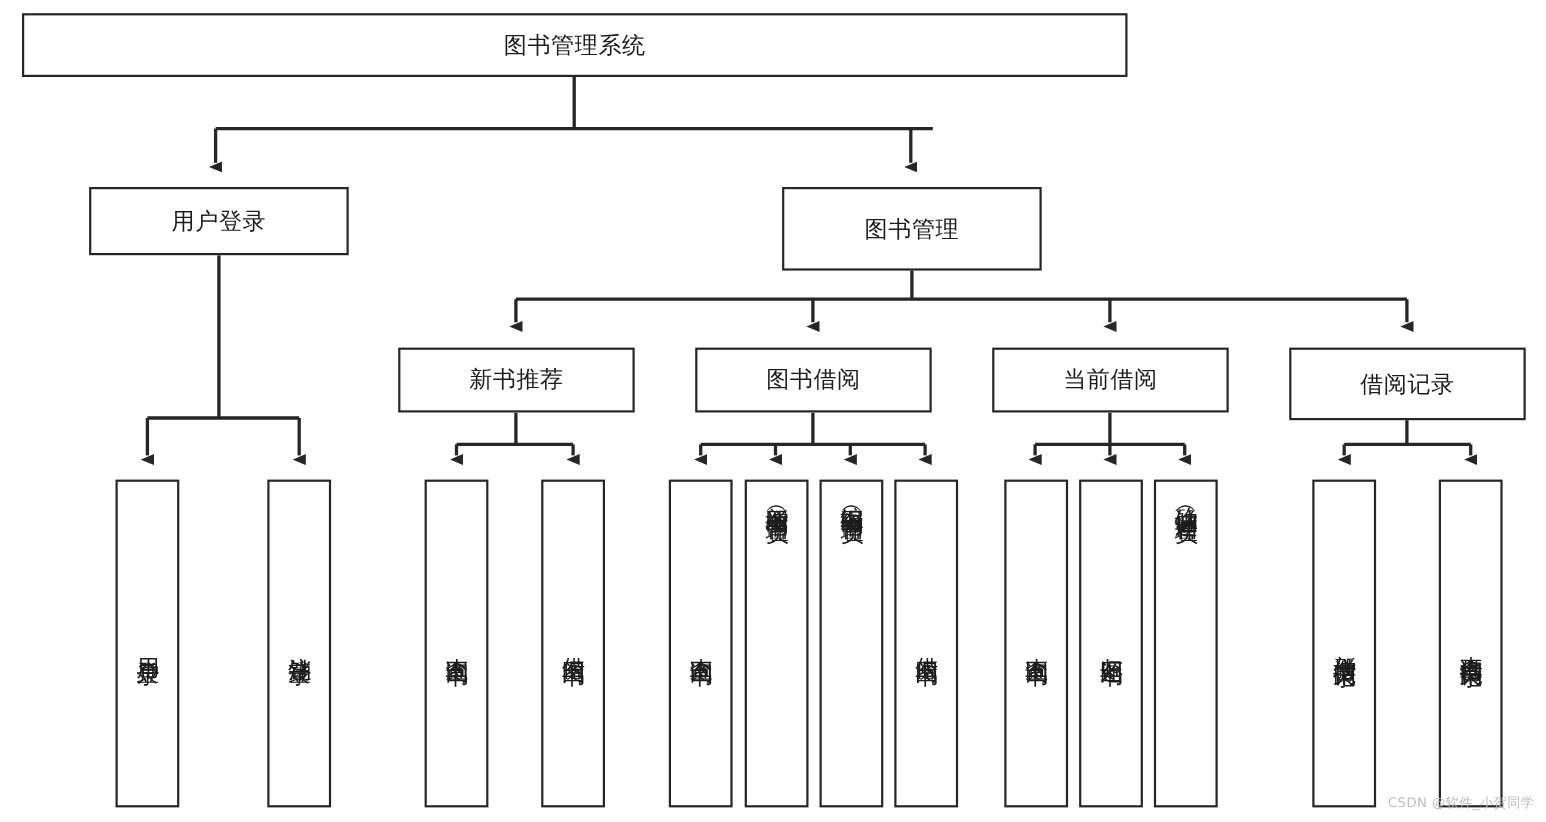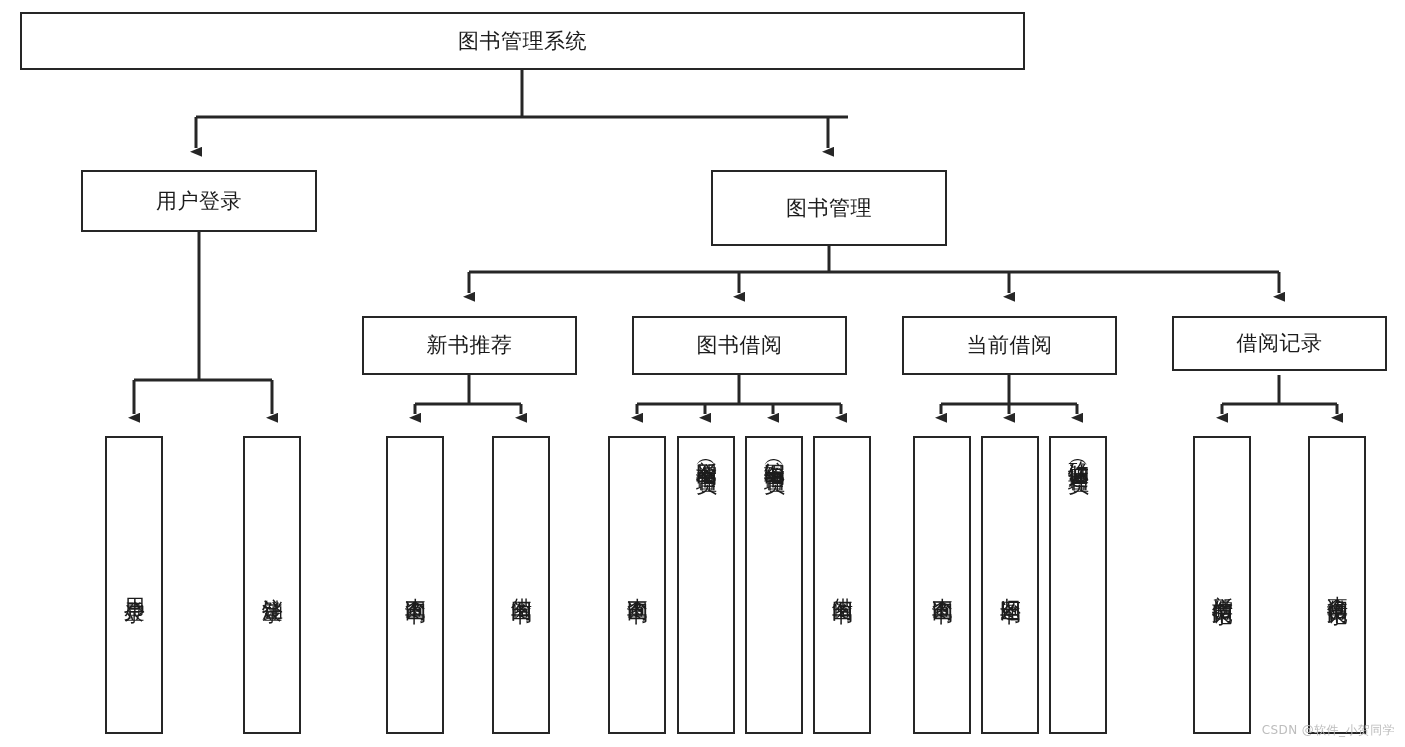--- a/index.html
+++ b/index.html
@@ -157,21 +157,21 @@
   </div>
 
   <div class="node horiz" style="left:632px; top:316px; width:215px; height:59px;">
     <span class="node-label">图书借阅</span>
   </div>
 
   <div class="node horiz" style="left:902px; top:316px; width:215px; height:59px;">
     <span class="node-label">当前借阅</span>
   </div>
 
-  <div class="node horiz" style="left:1172px; top:316px; width:215px; height:55px;">
+  <div class="node horiz" style="left:1172px; top:316px; width:215px; height:66px;">
     <span class="node-label">借阅记录</span>
   </div>
 
   <div class="node vert center-text" style="left:105px; top:436px; width:58px; height:298px;">
     <span class="node-label">用户登录</span>
   </div>
 
   <div class="node vert center-text" style="left:243px; top:436px; width:58px; height:298px;">
     <span class="node-label">注销登录</span>
   </div>

